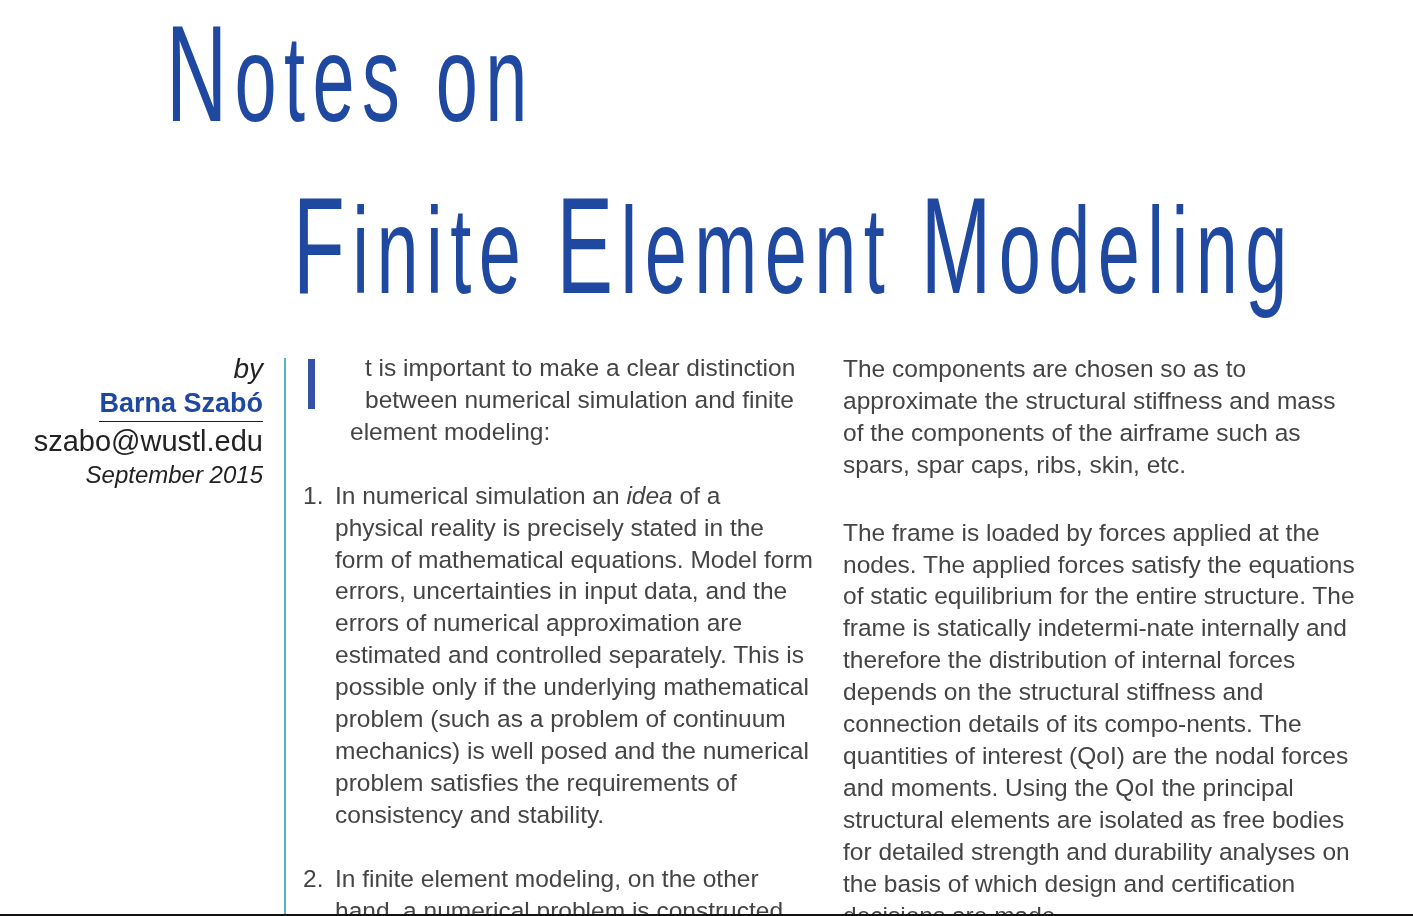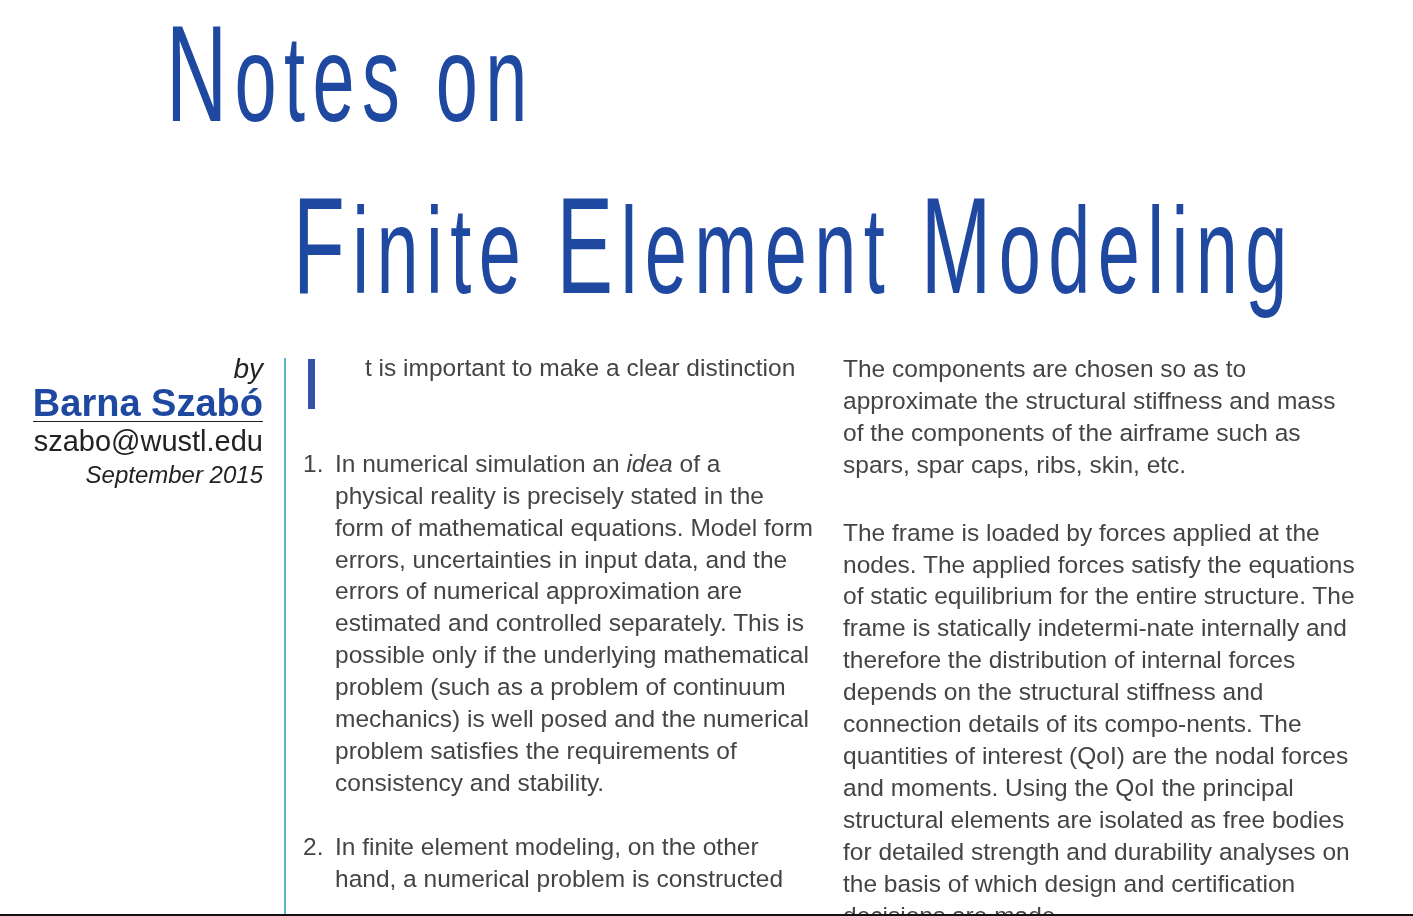--- a/index.html
+++ b/index.html
@@ -5,21 +5,21 @@
   html, body { margin: 0; padding: 0; background: #ffffff; }
   body { width: 1413px; height: 916px; position: relative; overflow: hidden; font-family: "Liberation Sans", sans-serif; color: #3c3c3c; }
 
   .title { position: absolute; color: #1f48a0; font-family: "Liberation Sans Narrow", "Liberation Sans", sans-serif; font-weight: normal; white-space: nowrap; line-height: 1; }
   .title-line1 { left: 166px; top: 6px; font-size: 122px; transform: scaleX(0.62); transform-origin: left top; letter-spacing: 12px; }
   .title-line2 { left: 293px; top: 178px; font-size: 122px; transform: scaleX(0.62); transform-origin: left top; letter-spacing: 12px; }
   .title .big { font-size: 1.12em; }
 
   .byline { position: absolute; right: 1150px; top: 352px; text-align: right; width: 270px; }
   .by { font-style: italic; font-size: 28px; color: #222; line-height: 34px; }
-  .author { font-weight: bold; font-size: 38px; color: #1f48a0; line-height: 34px; display: inline-block; border-bottom: 1.5px solid #222; padding-bottom: 1px; }
+  .author { font-weight: bold; font-size: 27px; color: #1f48a0; line-height: 34px; display: inline-block; border-bottom: 1.5px solid #222; padding-bottom: 1px; }
   .email { font-size: 29px; color: #222; line-height: 38px; }
   .date { font-style: italic; font-size: 24px; color: #222; line-height: 30px; }
 
   .divider { position: absolute; left: 284px; top: 358px; width: 2px; height: 560px; background: #58b4c4; }
 
   .col { position: absolute; font-size: 24.5px; line-height: 31.9px; color: #444; }
   .col1 { left: 303px; top: 352px; width: 510px; }
   .col2 { left: 842px; top: 352px; width: 520px; }
 
   .dropcap { display: inline-block; position: absolute; left: 5px; top: 7px; width: 7px; height: 50px; background: #3552a8; }
@@ -48,21 +48,22 @@
   <div class="email">szabo@wustl.edu</div>
   <div class="date">September 2015</div>
 </div>
 
 <div class="divider"></div>
 
 <div class="col col1">
   <span class="dropcap"></span>
   <div class="intro">
     <span>t is important to make a clear distinction</span><br>
-    <br>
+    <span>between numerical simulation and finite</span><br>
+    <span class="intro-rest">element modeling:</span>
   </div>
   <div class="gap"></div>
   <ol class="items">
     <li>
       <span class="num">1.</span>
       <span>In numerical simulation an </span><em>idea</em><span> of a physical reality is precisely stated in the form of mathematical equations.  Model form errors, uncertainties in input data, and the errors of numerical approximation are estimated and controlled separately. This is possible only if the underlying mathematical problem (such as a problem  of continuum mechanics) is well posed and the numerical problem satisfies the requirements of consistency and stability.</span>
     </li>
     <li class="gap" style="height:32px"></li>
     <li>
       <span class="num">2.</span>

